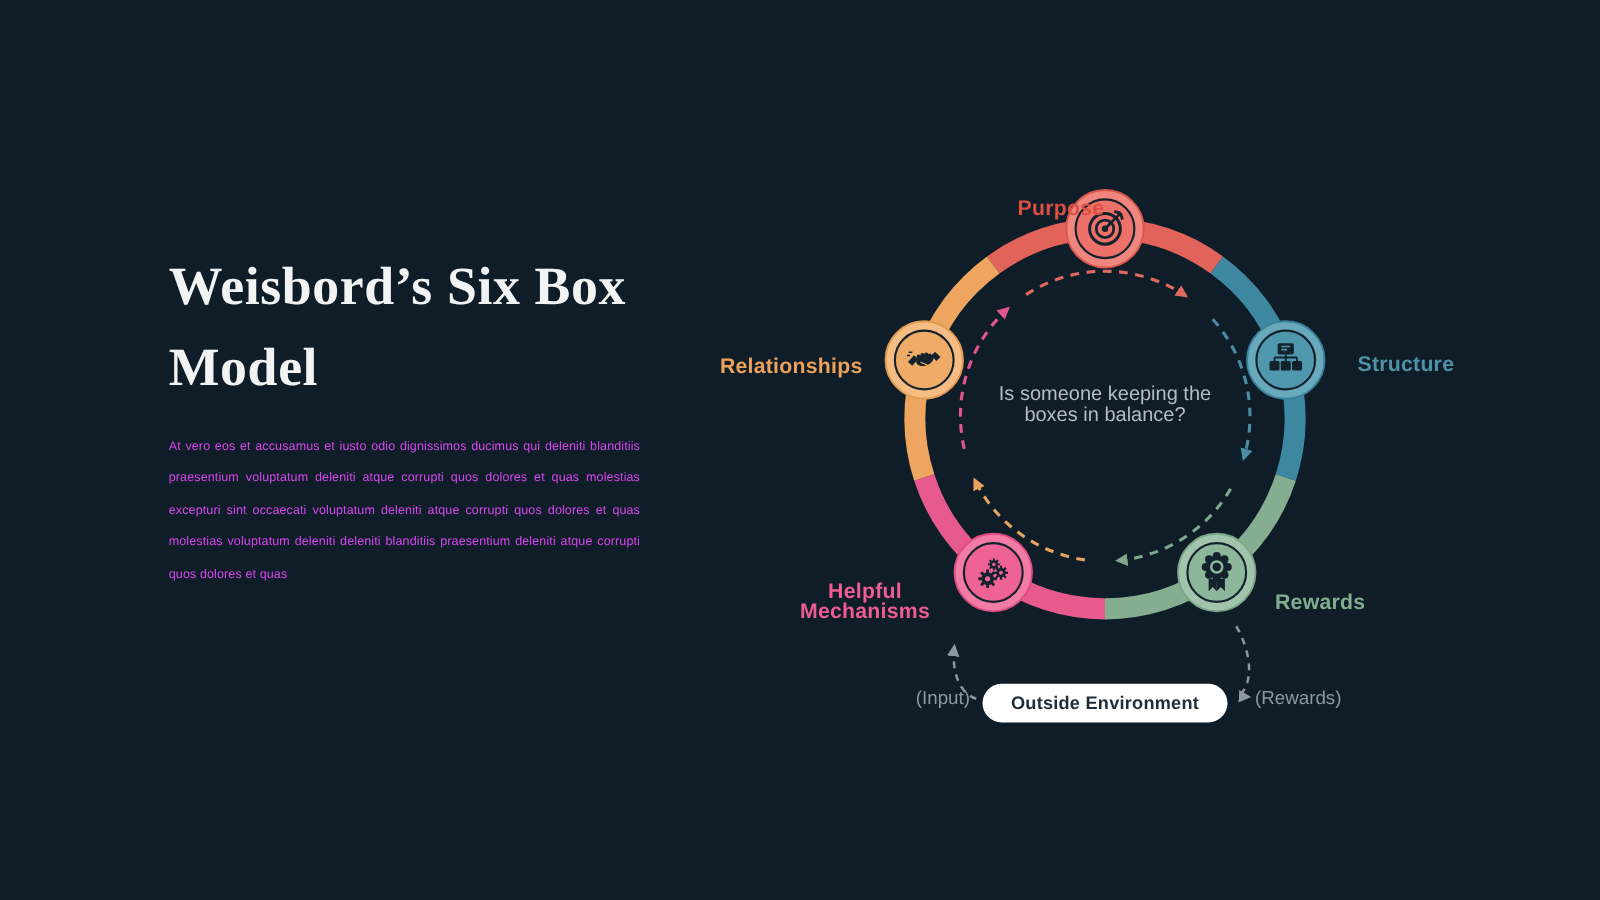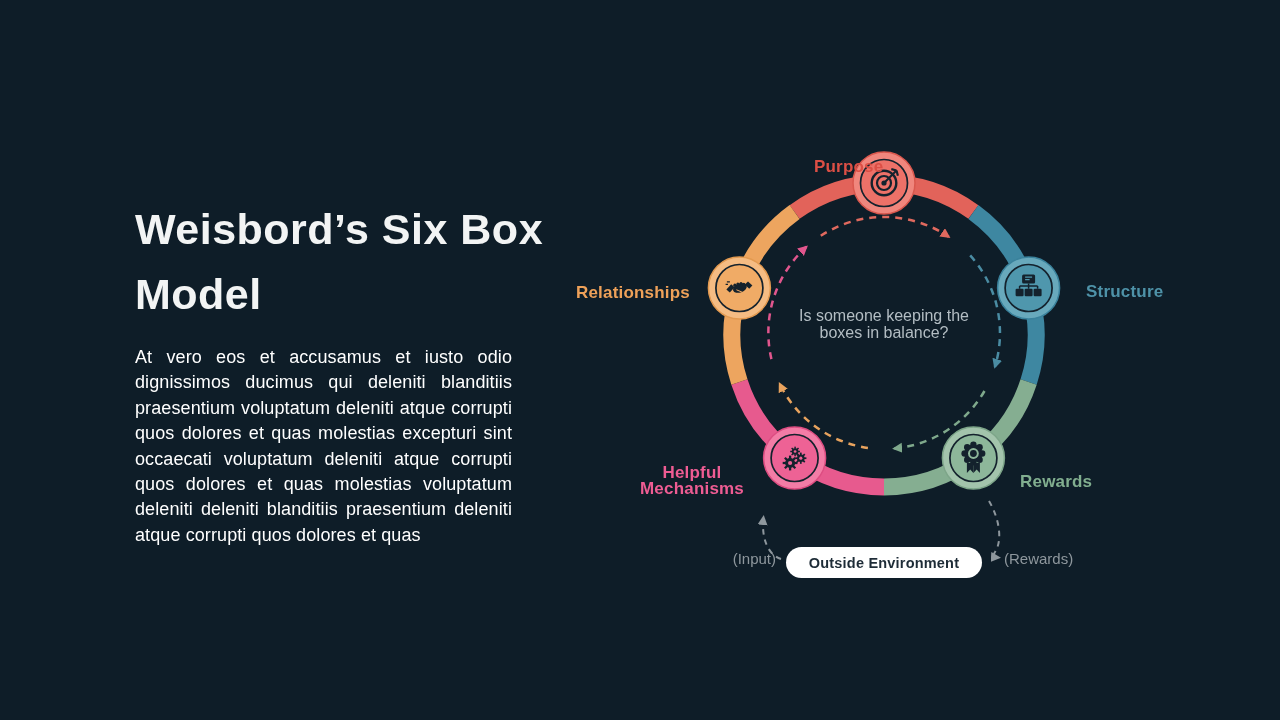--- a/index.html
+++ b/index.html
@@ -3,27 +3,27 @@
 <meta charset="utf-8">
 <style>
   html,body{margin:0;padding:0;background:#0e1d28;}
   .slide{
     position:relative;width:1280px;height:720px;overflow:hidden;
     background:#0e1d28;font-family:"Liberation Sans",sans-serif;
   }
   
   .left-panel{position:absolute;left:135px;top:197px;width:410px;}
   .slide-title{
-    font-family:Liberation Sans, sans-serif;
+    font-family:Liberation Serif, serif;
     font-size:43px;font-weight:700;color:#f2f4f4;
     line-height:65px;margin:0 0 18px 0;letter-spacing:0.5px;
   }
   .slide-body{
-    width:377px;margin:0;font-size:18px;line-height:25.4px;
-    color:#ffffff;text-align:justify;letter-spacing:0.1px;
+    width:377px;margin:0;font-size:10px;line-height:25.4px;
+    color:#d946ef;text-align:justify;letter-spacing:0.1px;
   }
   
   .diagram-svg{position:absolute;left:0;top:0;z-index:1;}
   .dg-label{position:absolute;z-index:2;font-weight:700;font-size:17px;letter-spacing:0.2px;}
   .lbl-purpose{left:814px;top:117px;width:140px;color:#dc4f45;margin-top:40px;}
   .lbl-structure{left:1086px;top:282px;width:140px;text-align:left;color:#4e92a8;}
   .lbl-rewards{left:1020px;top:472px;width:140px;text-align:left;color:#81ae8f;}
   .lbl-helpful{left:632px;top:465px;width:120px;text-align:center;color:#ee5c93;line-height:16px;}
   .lbl-relationships{left:560px;top:283px;width:130px;text-align:right;color:#eea159;}
   .center-block{

